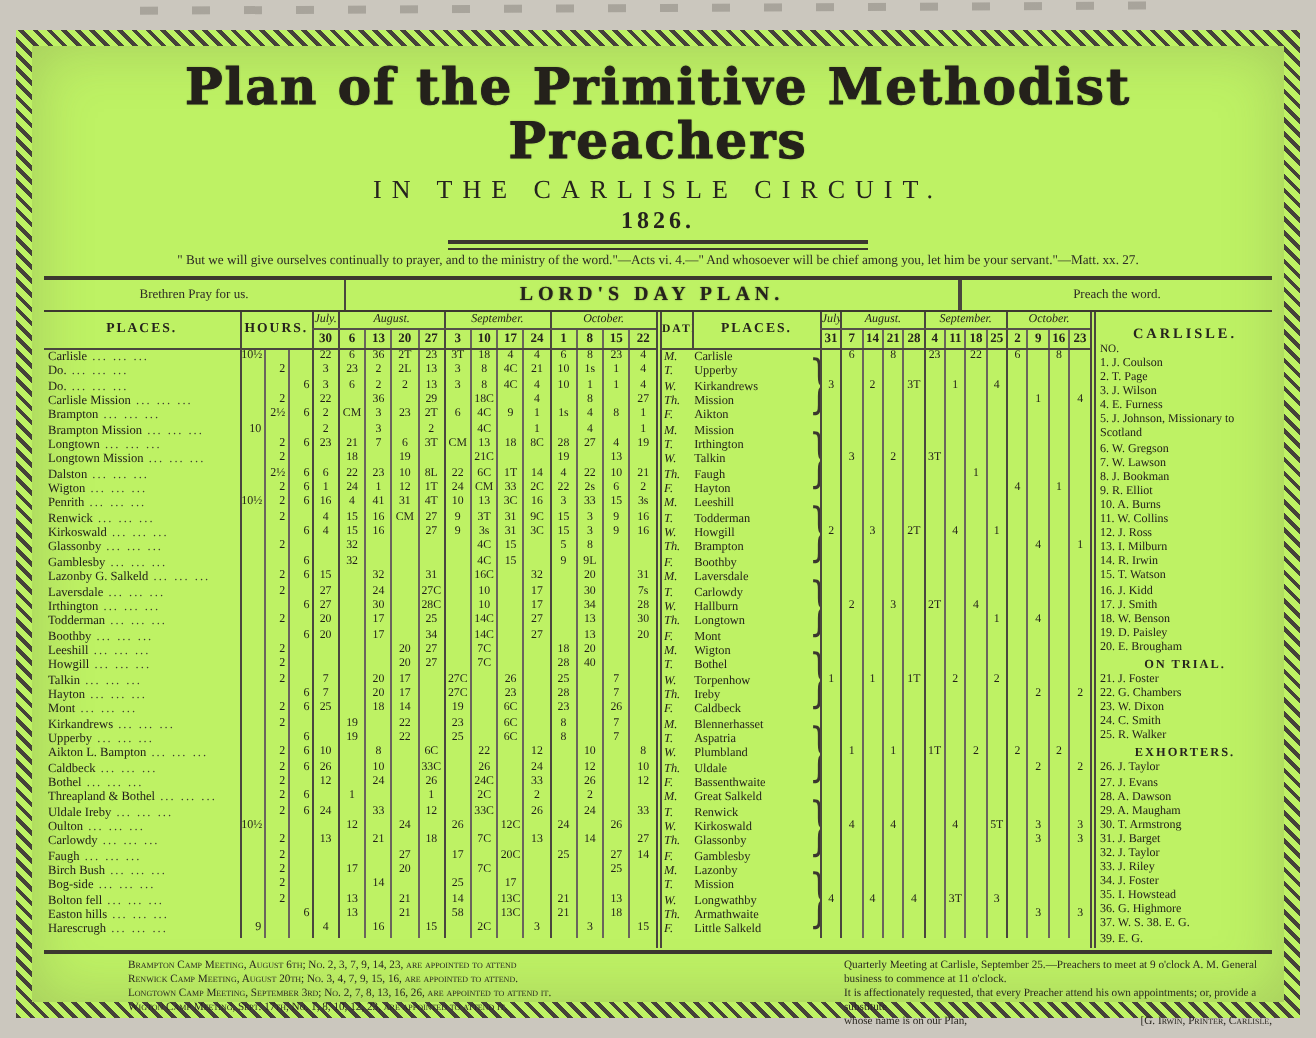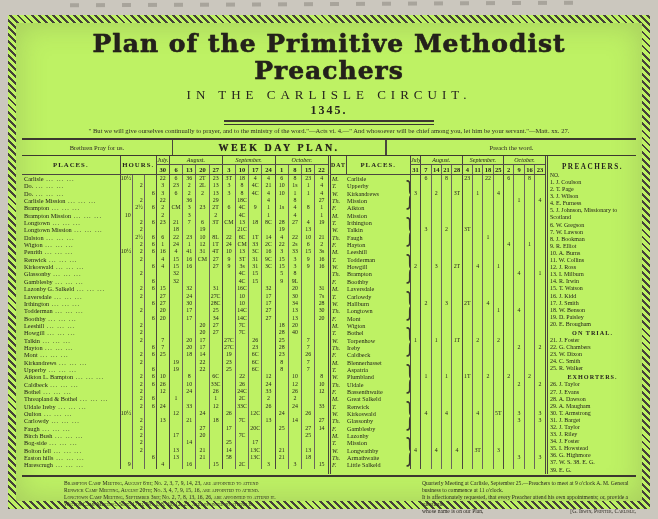--- a/index.html
+++ b/index.html
@@ -79,27 +79,27 @@
   .printer{font-variant:small-caps;}
 </style>
 </head>
 <body>
 
 <div class="top-cutoff"></div>
 
 <div class="frame">
   <div class="title">Plan of the Primitive Methodist Preachers</div>
   <div class="subtitle">IN THE CARLISLE CIRCUIT.</div>
-  <div class="year">1345.</div>
+  <div class="year">1826.</div>
   <div class="divider"></div>
   <div class="quote">" But we will give ourselves continually to prayer, and to the ministry of the word."—Acts vi. 4.—" And whosoever will be chief among you, let him be your servant."—Matt. xx. 27.</div>
 
   <div class="band">
     <div class="b-left side">Brethren Pray for us.</div>
-    <div class="b-wdp planhead">WEEK DAY PLAN.</div>
+    <div class="b-ldp planhead">LORD'S DAY PLAN.</div>
     <div class="b-right side">Preach the word.</div>
   </div>
 
   <div class="main">
     <div class="ldp">
       <table id="ldp-table">
           <colgroup>
             <col style="width: 98px;">
             <col style="width: 12px;">
             <col style="width: 12px;">
@@ -1654,21 +1654,21 @@
               <td class="val"></td>
               <td class="val mstart"></td>
               <td class="val"></td>
               <td class="val"></td>
               <td class="val"></td>
             </tr>
           </tbody>
         </table>
     </div>
     <div class="preachers" id="preachers-col">
-        <div class="p-title">PREACHERS.</div>
+        <div class="p-title">CARLISLE.</div>
         <div class="p-no">NO.</div>
         <div class="p-line">1. J. Coulson</div>
         <div class="p-line">2. T. Page</div>
         <div class="p-line">3. J. Wilson</div>
         <div class="p-line">4. E. Furness</div>
         <div class="p-line">5. J. Johnson, Missionary to Scotland</div>
         <div class="p-line">6. W. Gregson</div>
         <div class="p-line">7. W. Lawson</div>
         <div class="p-line">8. J. Bookman</div>
         <div class="p-line">9. R. Elliot</div>

